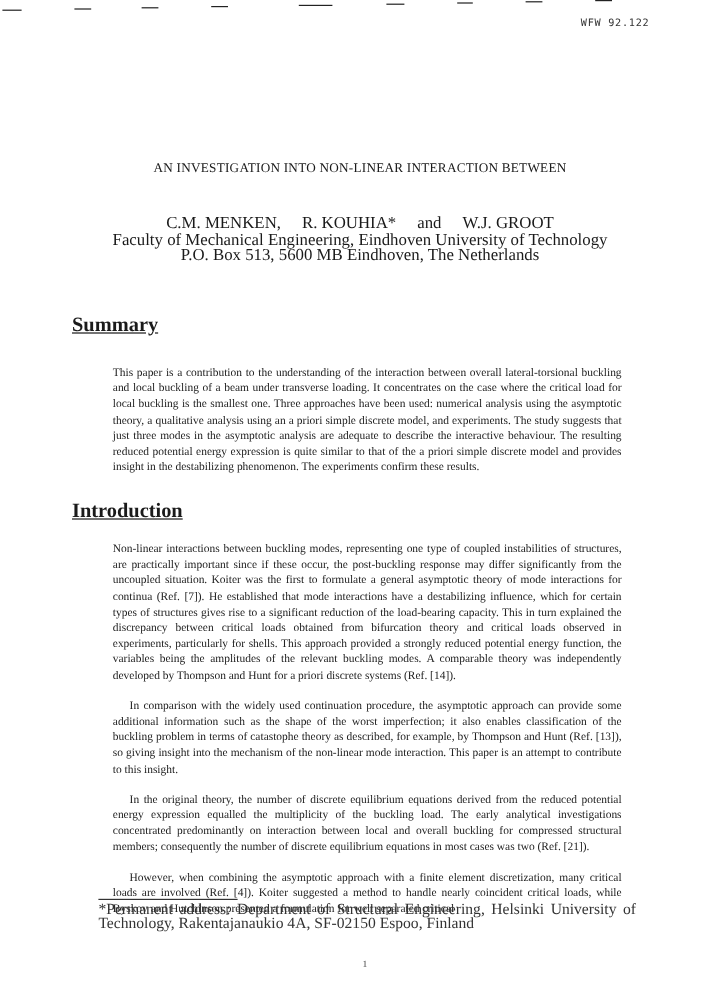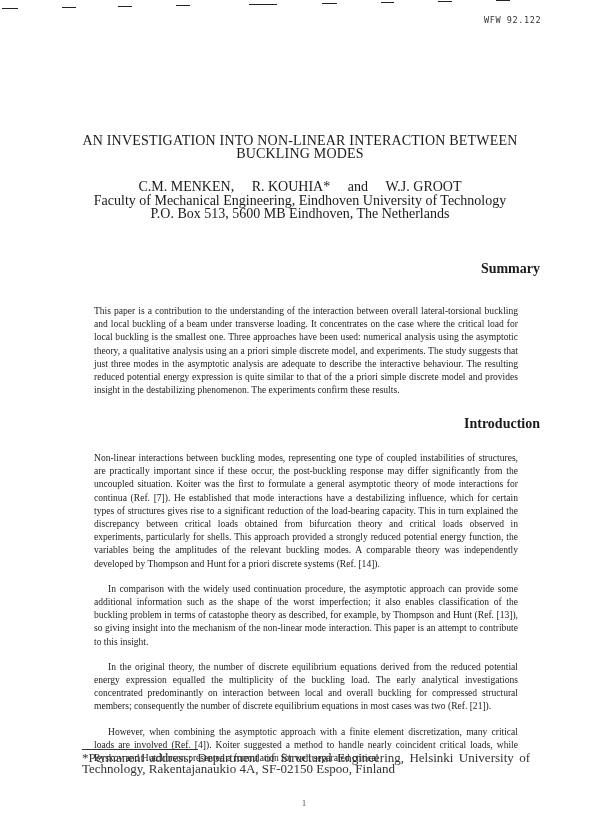--- a/index.html
+++ b/index.html
@@ -3,26 +3,26 @@
   <meta charset="utf-8">
   <style>
     html, body { margin: 0; padding: 0; background: #ffffff; }
     body { width: 600px; height: 839px; position: relative; overflow: hidden;
            font-family: "Liberation Serif", "DejaVu Serif", serif; color: #1a1a1a; }
     .topmarks { position: absolute; top: 0; left: 0; width: 600px; height: 12px; }
     .topmarks span { position: absolute; height: 1px; background: #222; }
     .ref { position: absolute; top: 15px; left: 484px; font-family: "DejaVu Sans Mono", monospace;
            font-size: 8.5px; letter-spacing: 0.6px; color: #333; }
     .title { position: absolute; top: 134px; left: 60px; width: 480px; text-align: center;
-             font-size: 14px; line-height: 13px; letter-spacing: 0.2px; }
+             font-size: 11px; line-height: 13px; letter-spacing: 0.2px; }
     .authors { position: absolute; top: 180px; left: 60px; width: 480px; text-align: center;
                font-size: 14px; line-height: 13.5px; }
     .authors .names span { display: inline-block; margin: 0 7px; }
-    .h { position: absolute; left: 60px; width: 480px; text-align: right; font-weight: bold;
-         font-size: 14px; }
+    .h { position: absolute; left: 60px; width: 480px; text-align: left; font-weight: bold;
+         font-size: 17px; text-decoration: underline; }
     .para { position: absolute; left: 82px; width: 448px; font-size: 9.55px; line-height: 13.2px;
             text-align: justify; color: #222; }
     .para p { margin: 12px; }
     .para p.indent { text-indent: 14px; }
     .rule { position: absolute; top: 749px; left: 82px; width: 116px; height: 1px; background: #333; }
     .foot { position: absolute; top: 753px; left: 82px; width: 448px; font-size: 13px;
             line-height: 10.5px; text-align: justify; color: #333; }
     .pagenum { position: absolute; top: 799px; left: 302px; font-size: 8px; color: #444; }
   </style>
 </head>
@@ -37,21 +37,20 @@
   <span style="left:322px;top:3px;width:15px;"></span>
   <span style="left:381px;top:2px;width:13px;"></span>
   <span style="left:438px;top:1px;width:14px;"></span>
   <span style="left:496px;top:0px;width:14px;"></span>
 </div>
 
 <div class="ref">WFW 92.122</div>
 
 <div class="title">
   <div>AN INVESTIGATION INTO NON-LINEAR INTERACTION BETWEEN</div>
-  <div>BUCKLING MODES</div>
 </div>
 
 <div class="authors">
   <div class="names">
     <span>C.M. MENKEN,</span>
     <span>R. KOUHIA*</span>
     <span>and</span>
     <span>W.J. GROOT</span>
   </div>
   <div>Faculty of Mechanical Engineering, Eindhoven University of Technology</div>

